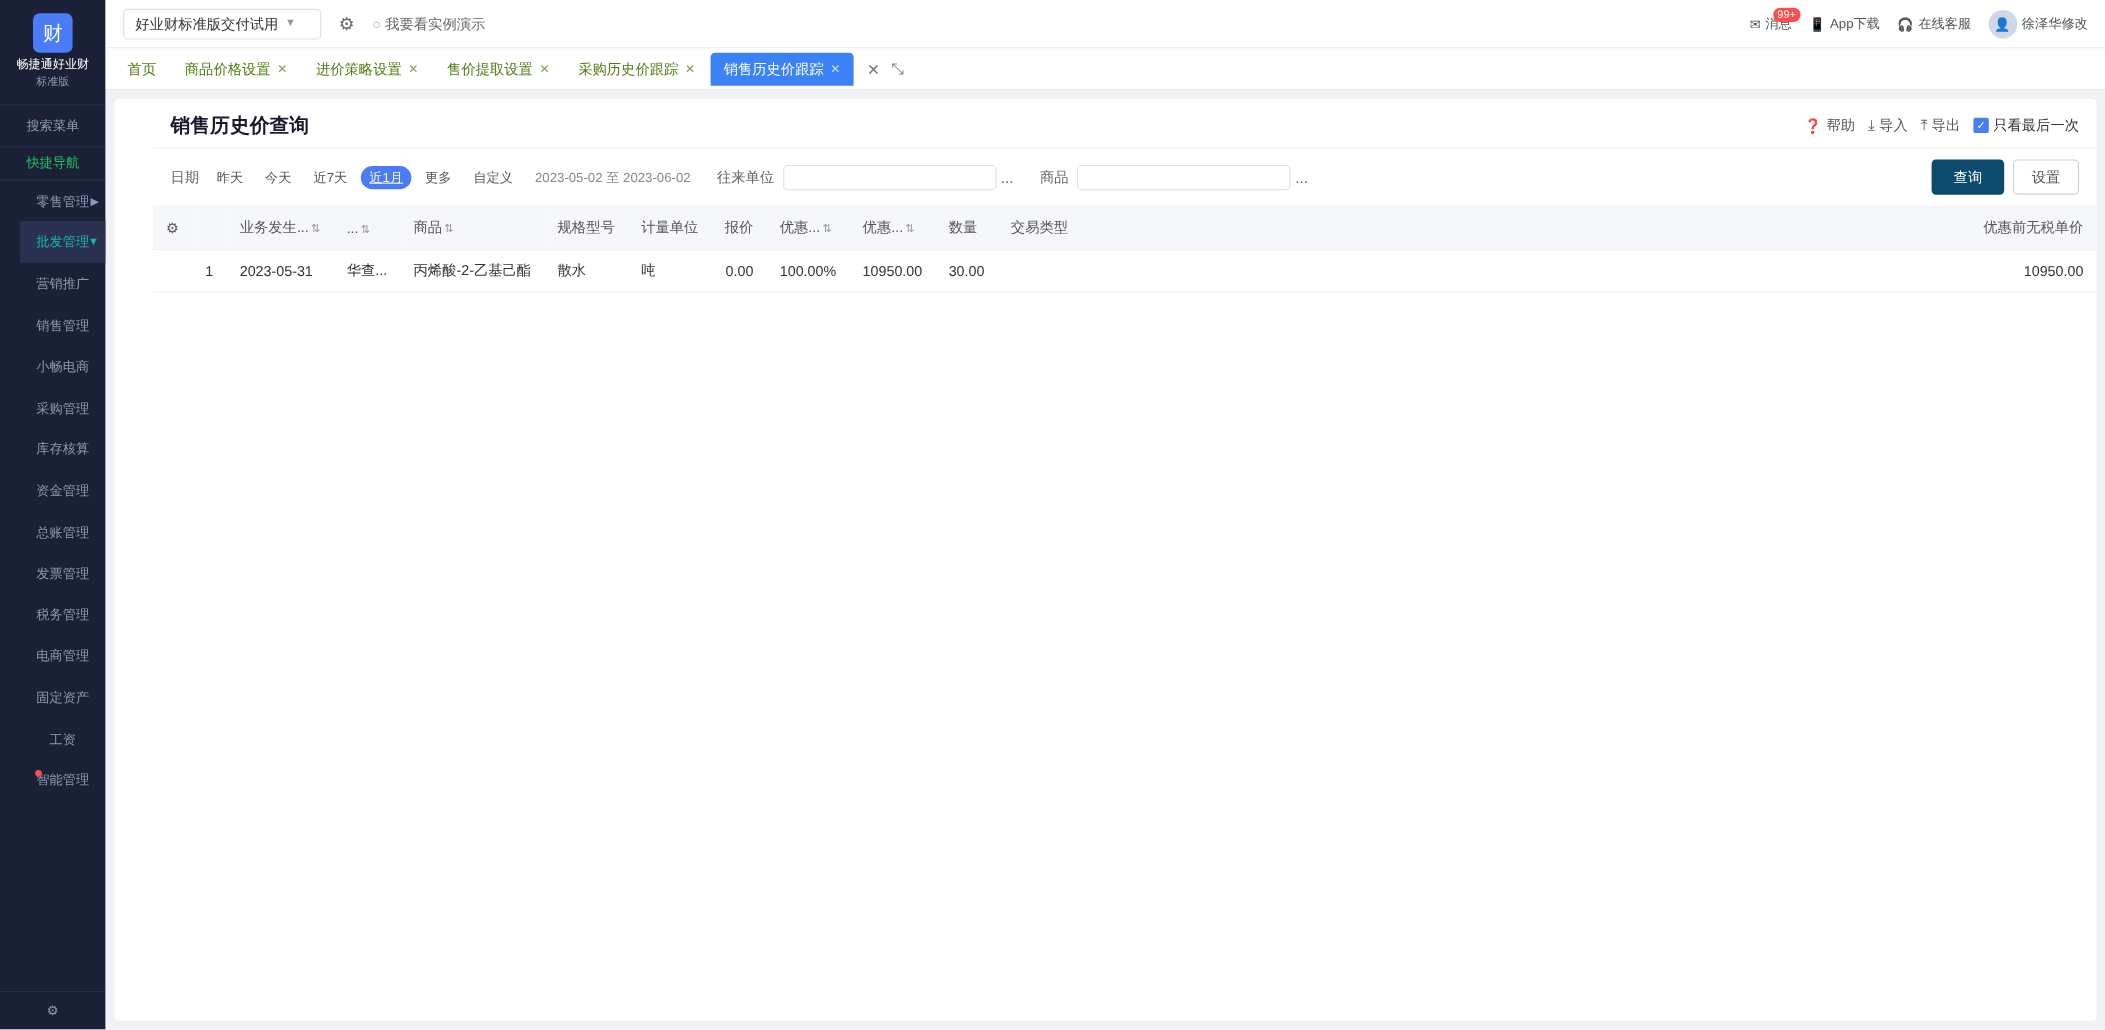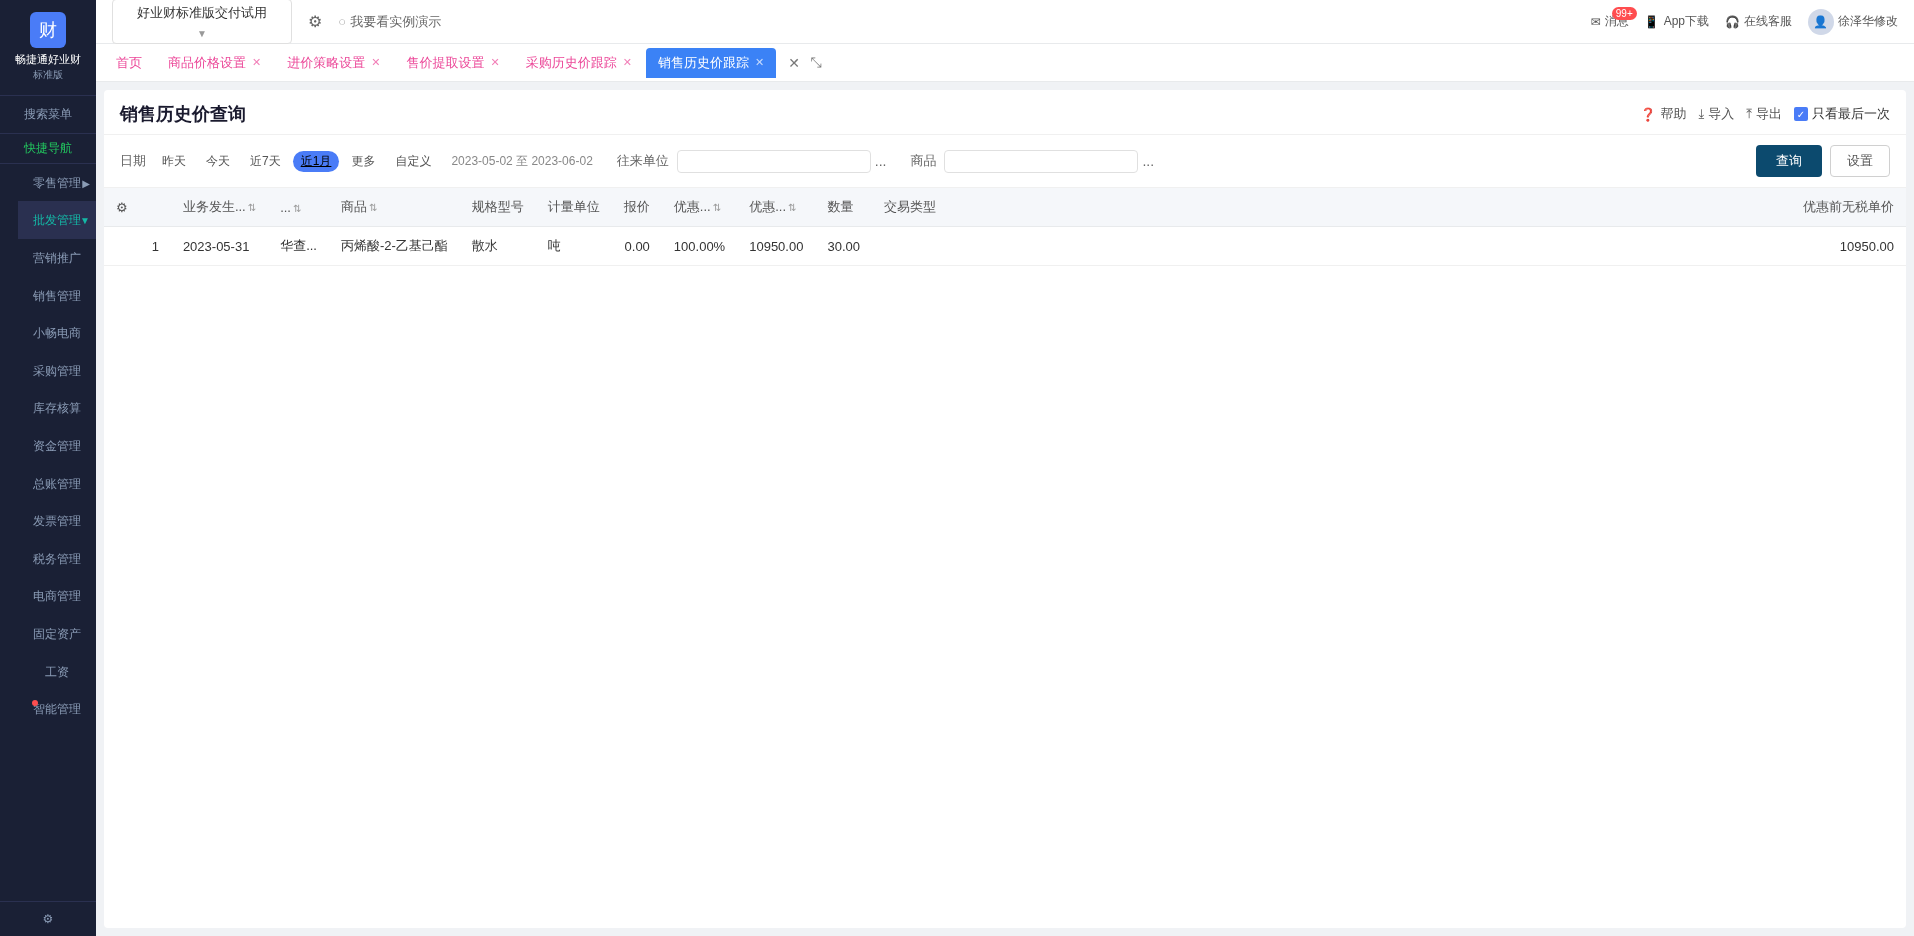--- a/index.html
+++ b/index.html
@@ -120,21 +120,20 @@
       align-items: center;
       gap: 6px;
       padding: 4px 10px;
       border: 1px solid #e0e0e0;
       border-radius: 4px;
       cursor: pointer;
       font-size: 13px;
       color: #333;
       background: #fff;
       min-width: 180px;
-      flex-direction: column;
     }
     .product-selector .arrow { color: #999; font-size: 10px; }
     .gear-btn {
       padding: 4px 8px;
       cursor: pointer;
       color: #666;
       font-size: 16px;
     }
     .demo-link {
       display: flex;
@@ -203,38 +202,39 @@
       overflow-x: auto;
     }
     .tabbar::-webkit-scrollbar { height: 0; }
     .tab {
       display: flex;
       align-items: center;
       gap: 4px;
       padding: 6px 12px;
       cursor: pointer;
       font-size: 13px;
-      color: #ec4899;
+      color: #4d7c0f;
       border-radius: 4px 4px 0 0;
       white-space: nowrap;
       flex-shrink: 0;
     }
     .tab.active { background: #3b82f6; color: #fff; }
     .tab .close-btn { font-size: 11px; margin-left: 2px; opacity: 0.7; }
     .tab.active .close-btn { color: #fff; }
 
     
     .page-content {
       flex: 1;
       display: flex;
       flex-direction: column;
       overflow: hidden;
       background: #fff;
       margin: 8px;
       border-radius: 4px;
+      padding-left: 35px;
     }
 
     
     .page-header {
       display: flex;
       align-items: center;
       justify-content: space-between;
       padding: 12px 16px 8px;
       border-bottom: 1px solid #f0f0f0;
       flex-shrink: 0;
@@ -306,21 +306,21 @@
       padding: 2px 8px;
       border-radius: 12px;
       cursor: pointer;
       font-size: 12px;
       color: #555;
       background: transparent;
       border: none;
     }
     .date-btn.active {
       background: #4a7cf7;
-      color: #000000;
+      color: #fef9c3;
       text-decoration: underline;
     }
     .date-range {
       font-size: 12px;
       color: #888;
       margin-left: 4px;
     }
     .filter-input-group {
       display: flex;
       align-items: center;

